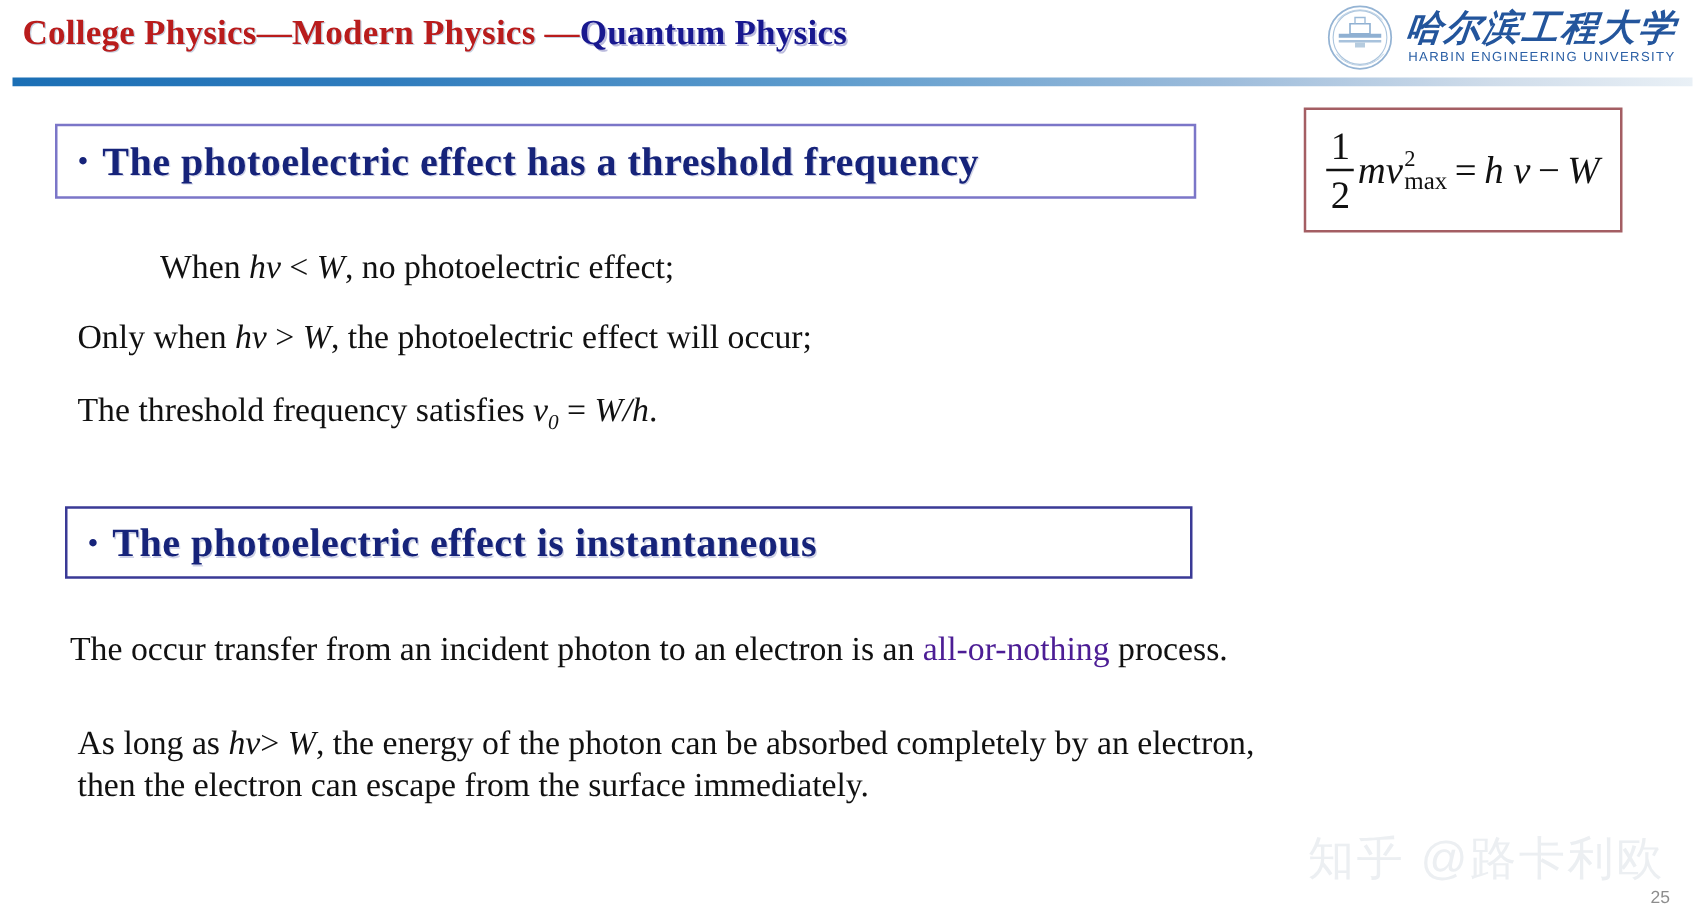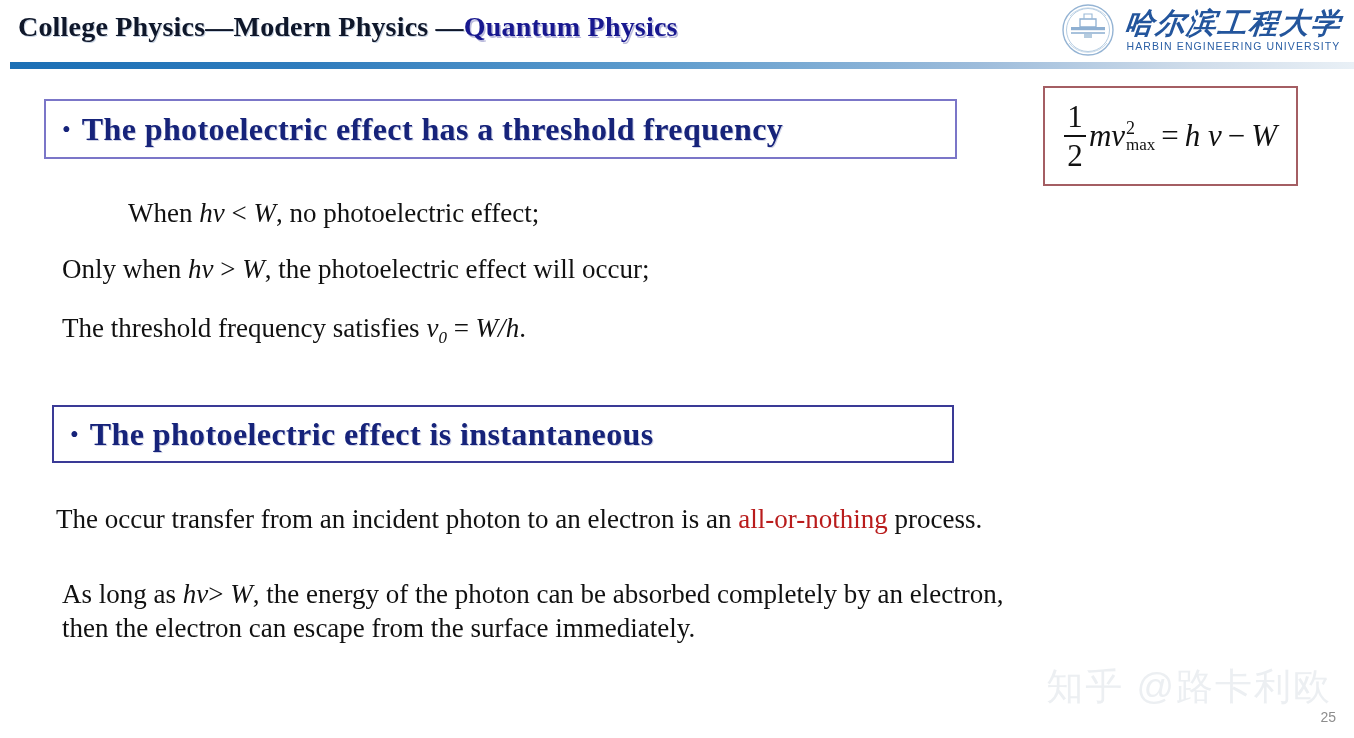--- a/index.html
+++ b/index.html
@@ -27,21 +27,21 @@
     position: absolute;
     left: 18px;
     top: 11px;
     font-family: "Liberation Serif", serif;
     font-weight: bold;
     font-size: 28px;
     letter-spacing: 0.2px;
     white-space: nowrap;
   }
   .title .seg-a {
-    color: #0f172a;
+    color: #b91c1c;
     text-shadow: 1px 1px 0 rgba(180,195,215,0.75);
   }
   .title .seg-b {
     color: #18188f;
     text-shadow: 1.5px 1.5px 0 rgba(175,175,215,0.85);
   }
 
   .logo-block {
     position: absolute;
     right: 12px;
@@ -171,34 +171,34 @@
   .supsub {
     display: inline-flex;
     flex-direction: column;
     justify-content: center;
     font-style: normal;
     line-height: 1;
     vertical-align: middle;
     margin-left: 1px;
   }
   .supsub .sup { font-size: 18px; margin-bottom: 8px; }
-  .supsub .sub { font-size: 17px; margin-top: -9px; }
+  .supsub .sub { font-size: 20px; margin-top: -9px; }
   .op { margin: 0 6px; font-style: normal; }
 
   
   .body-line {
     position: absolute;
     font-family: "Liberation Serif", serif;
     font-size: 27px;
     color: #111111;
     white-space: nowrap;
     line-height: 1.2;
   }
   .it { font-style: italic; }
-  .magenta { color: #b91c1c; text-align: right; }
+  .magenta { color: #4c1d95; text-align: right; }
   .sub0 {
     font-size: 17px;
     vertical-align: sub;
     font-style: italic;
   }
 
   #line-when      { left: 128px; top: 197px; }
   #line-onlywhen  { left: 62px;  top: 253px; }
   #line-threshold { left: 62px;  top: 312px; }
   #para-1         { left: 56px;  top: 503px; }

